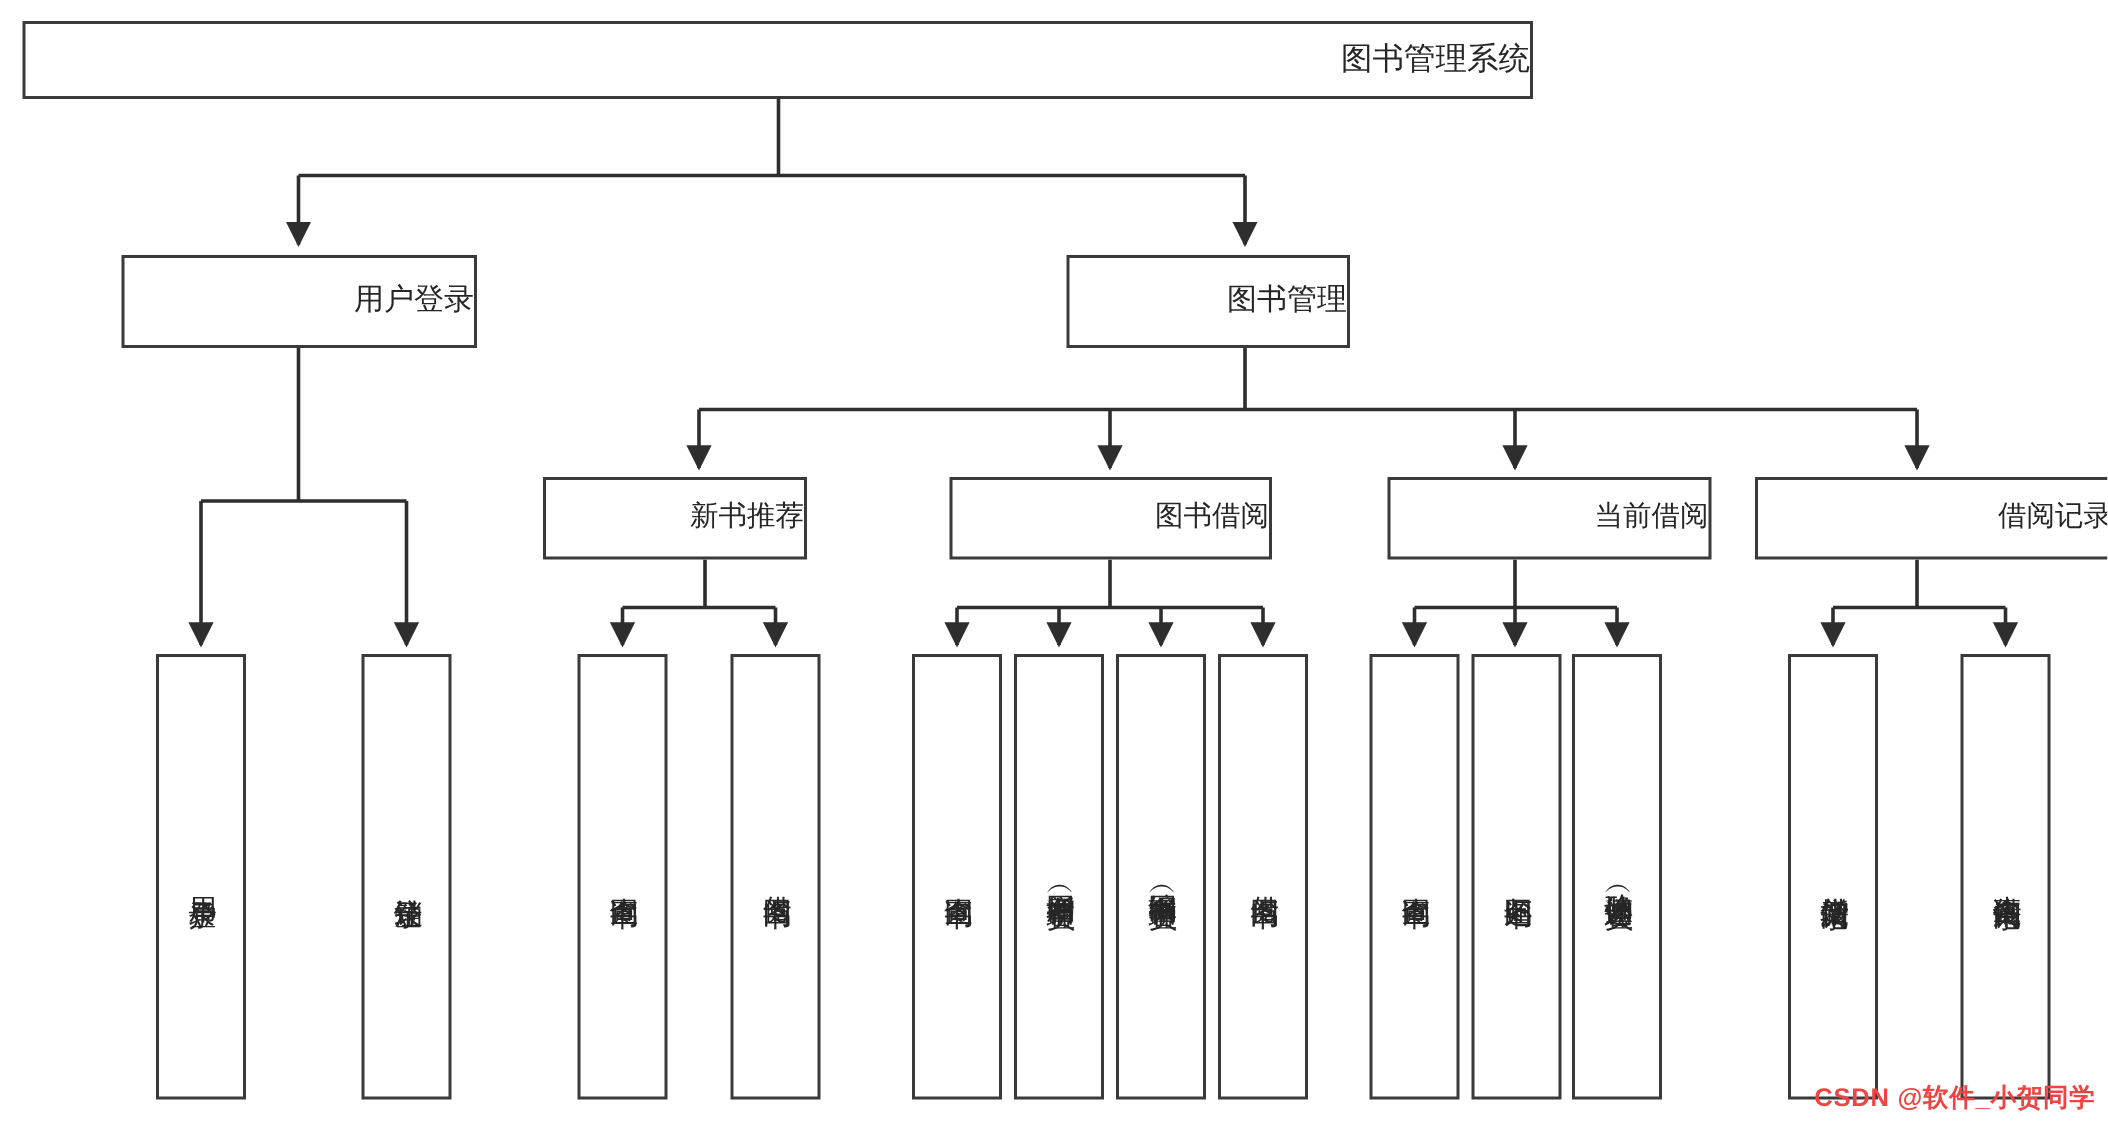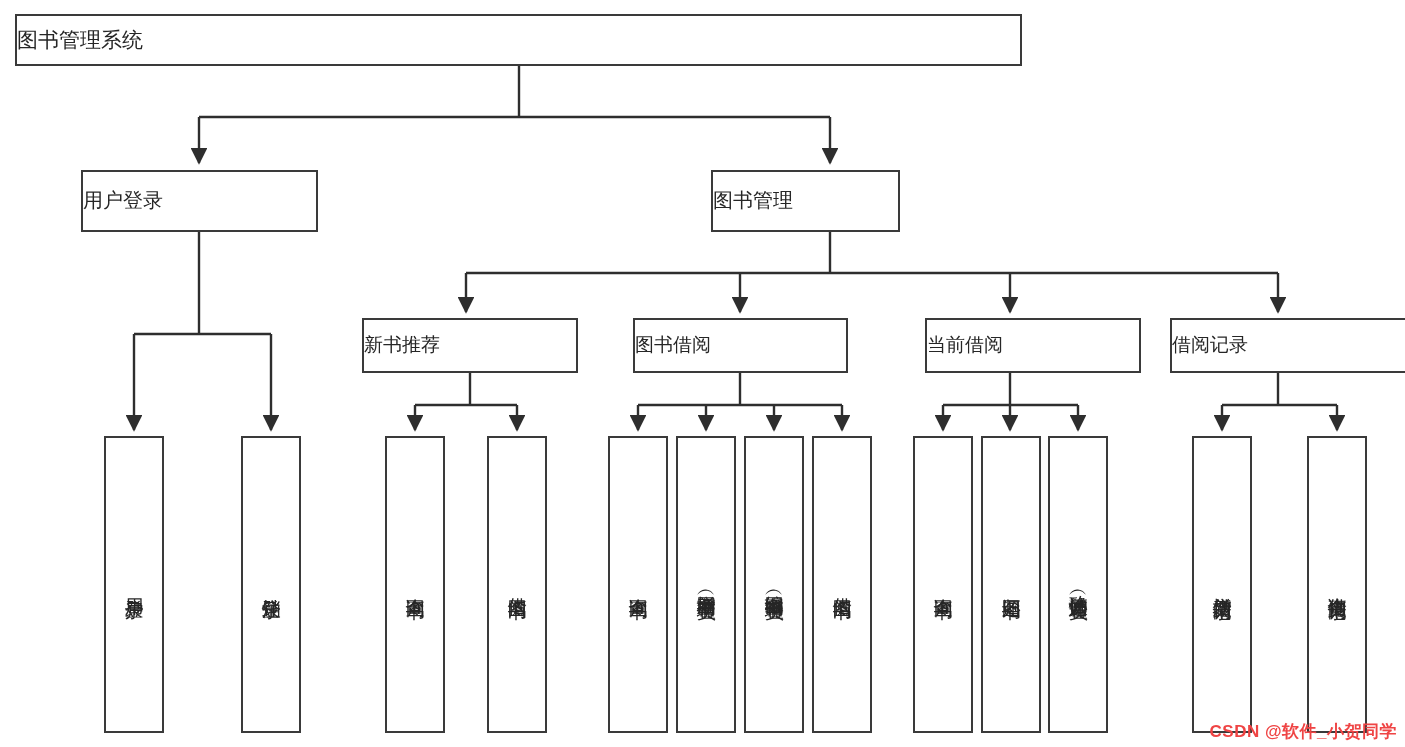--- a/index.html
+++ b/index.html
@@ -27,21 +27,21 @@
     height: 747px;
     pointer-events: none;
   }
   .node {
     position: absolute;
     box-sizing: border-box;
     border: 2px solid #3a3a3a;
     background: #ffffff;
     display: flex;
     align-items: center;
-    justify-content: flex-start;
+    justify-content: flex-end;
     text-align: center;
     line-height: 1.18;
     color: #262626;
   }
   .node.level-root {
     font-size: 21px;
   }
   .node.level-1 {
     font-size: 20px;
   }
@@ -147,21 +147,21 @@
     <span>图书管理系统</span>
   </div>
 
   <div class="node level-1" style="left:81px; top:170px; width:237px; height:62px;">
     <span>用户登录</span>
   </div>
   <div class="node level-1" style="left:711px; top:170px; width:189px; height:62px;">
     <span>图书管理</span>
   </div>
 
-  <div class="node level-2" style="left:362px; top:318px; width:216px; height:55px;">
+  <div class="node level-2" style="left:362px; top:318px; width:176px; height:55px;">
     <span>新书推荐</span>
   </div>
   <div class="node level-2" style="left:633px; top:318px; width:215px; height:55px;">
     <span>图书借阅</span>
   </div>
   <div class="node level-2" style="left:902px; top:318px; width:216px; height:55px;margin-left:23px;">
     <span>当前借阅</span>
   </div>
   <div class="node level-2" style="left:1170px; top:318px; width:240px; height:55px;">
     <span>借阅记录</span>

